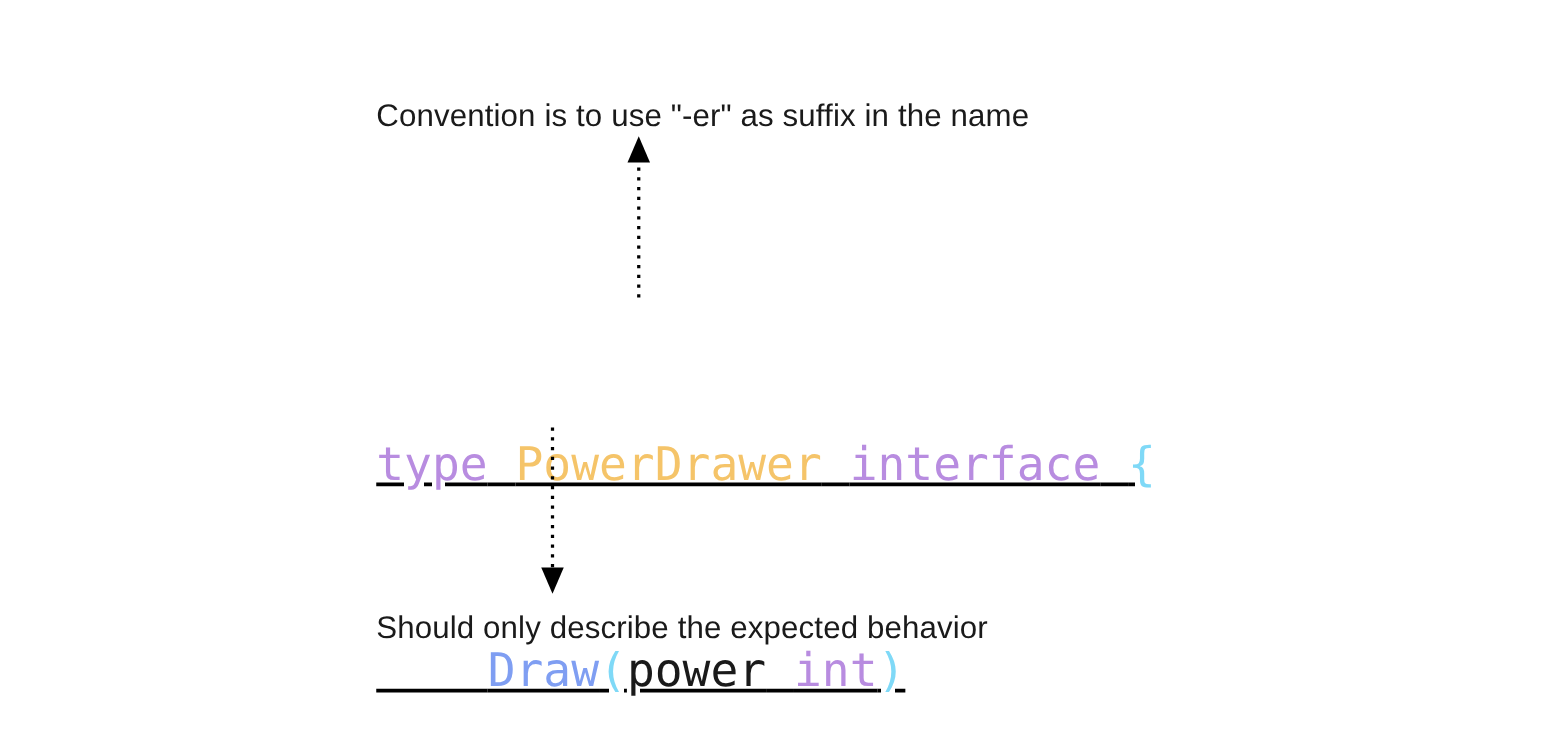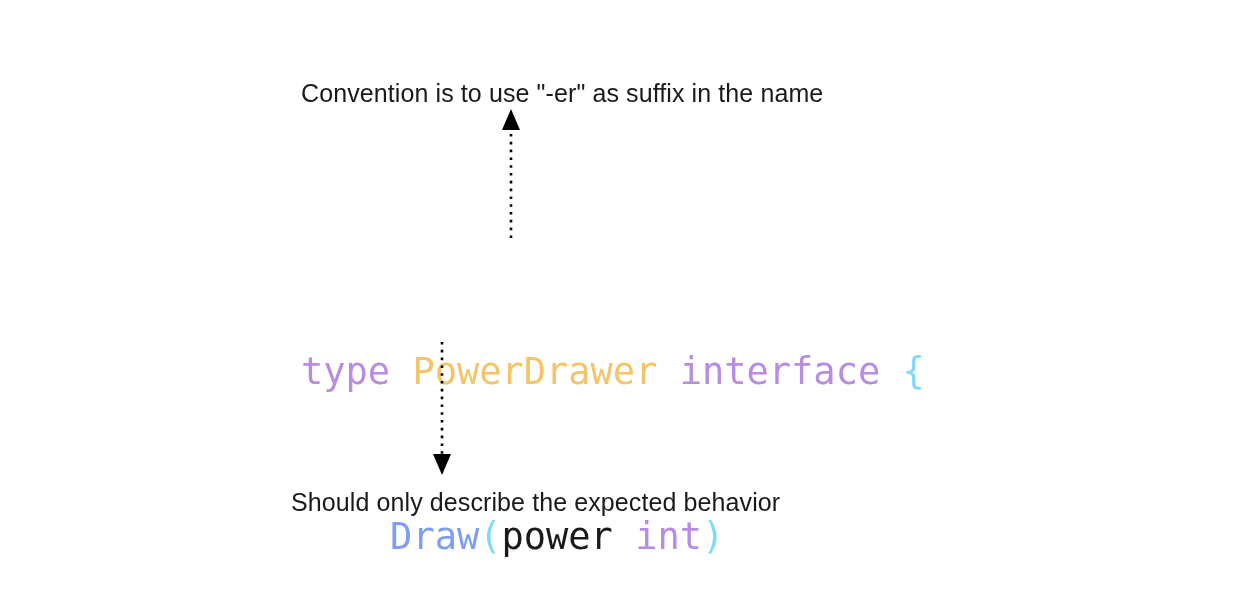--- a/index.html
+++ b/index.html
@@ -29,21 +29,21 @@
     letter-spacing: 0.1px;
   }
   .caption .b {
     font-weight: normal;
   }
   #caption-top {
     left: 301px;
     top: 78px;
   }
   #caption-bottom {
-    left: 291px;
+    left: 301px;
     top: 487px;
   }
 
   
   .connector {
     position: absolute;
   }
   #arrow-up {
     left: 496px;
     top: 106px;
@@ -63,20 +63,21 @@
     left: 301px;
     top: 234px;
     font-family: "DejaVu Sans Mono", "Liberation Mono", monospace;
     font-size: 37px;
     line-height: 55px;
     white-space: pre;
     letter-spacing: 0px;
   }
   .code-line {
     white-space: pre;
+    text-decoration: underline;
   }
   .tok { white-space: pre; }
 </style>
 </head>
 <body>
 
 <div id="canvas" style="width: 1238px; height: 592px; background: rgb(255, 255, 255);">
 
   <div class="caption" id="caption-top"><span>Convention is to use "</span><span class="b">-er</span><span>" as suffix in the name</span></div>
 

